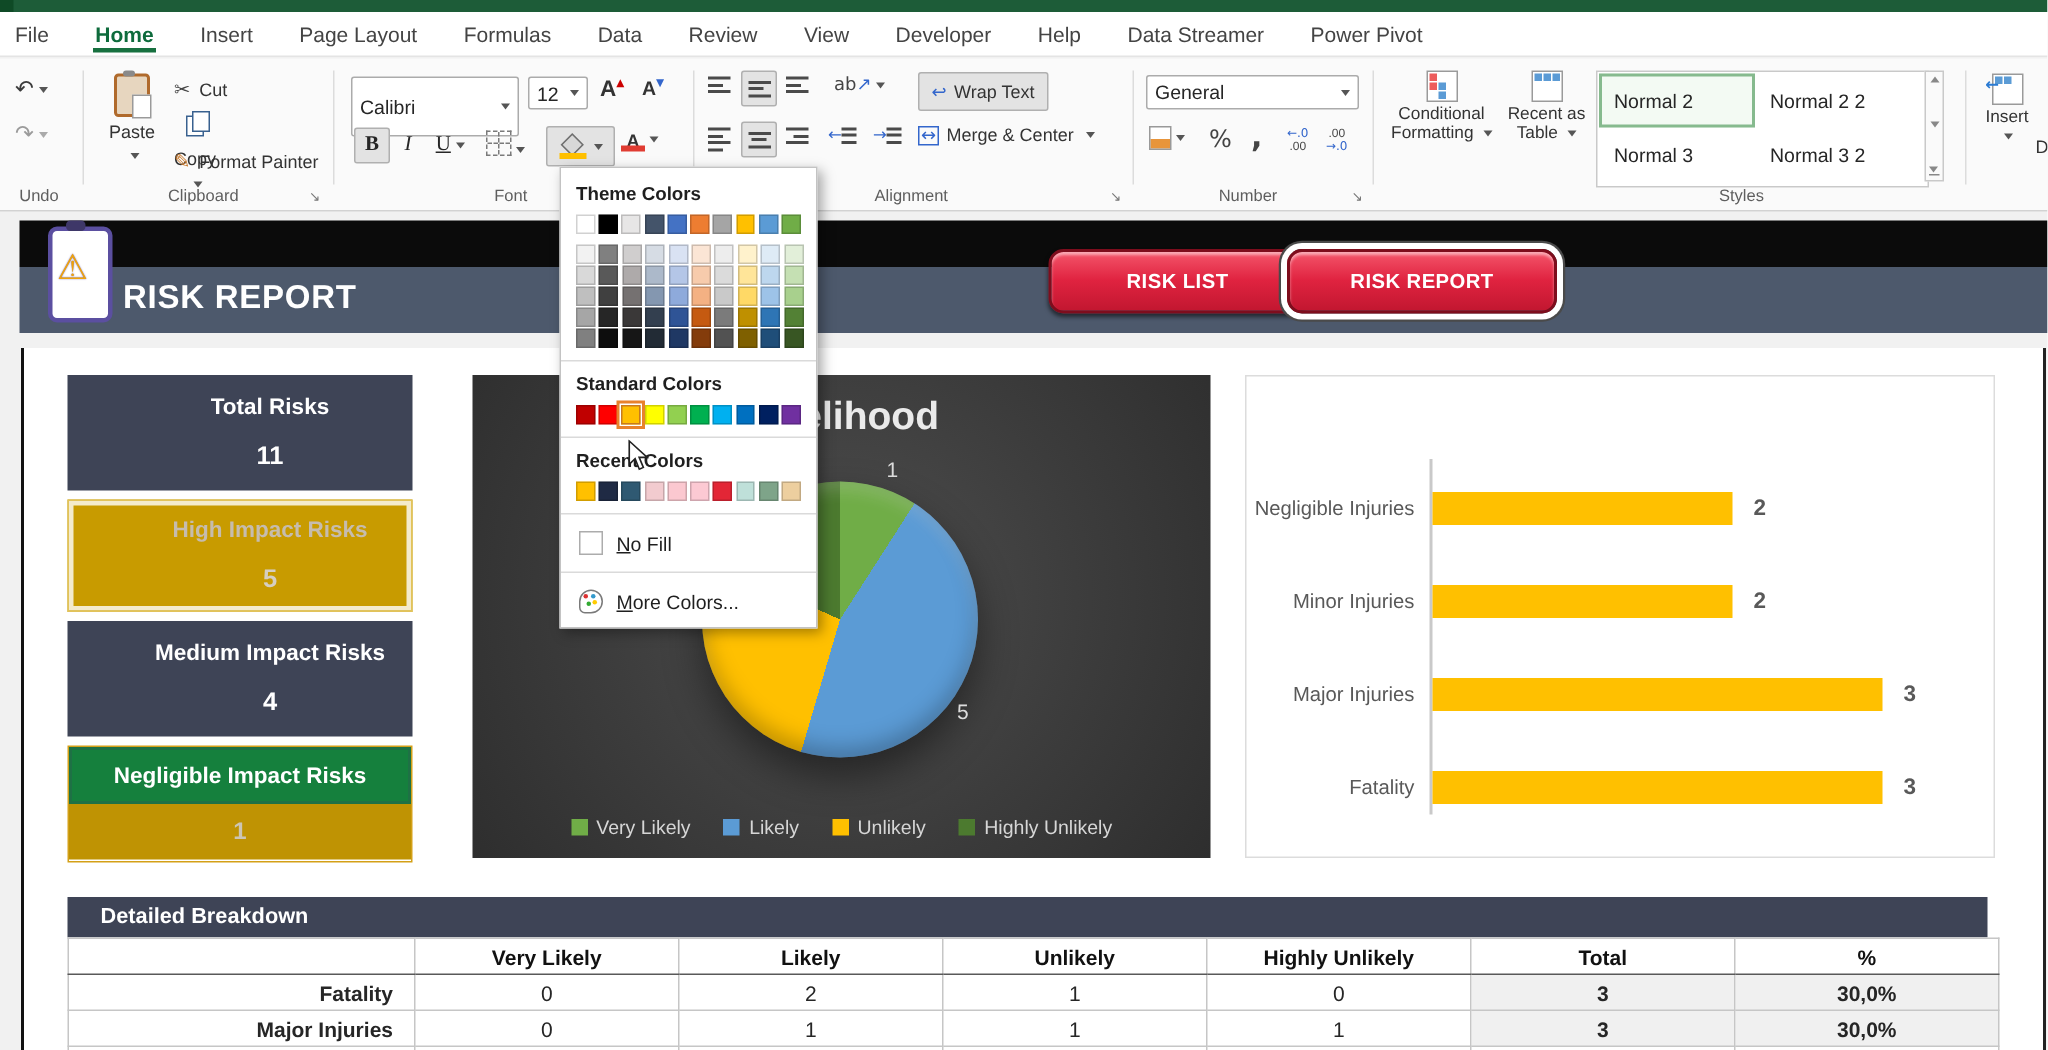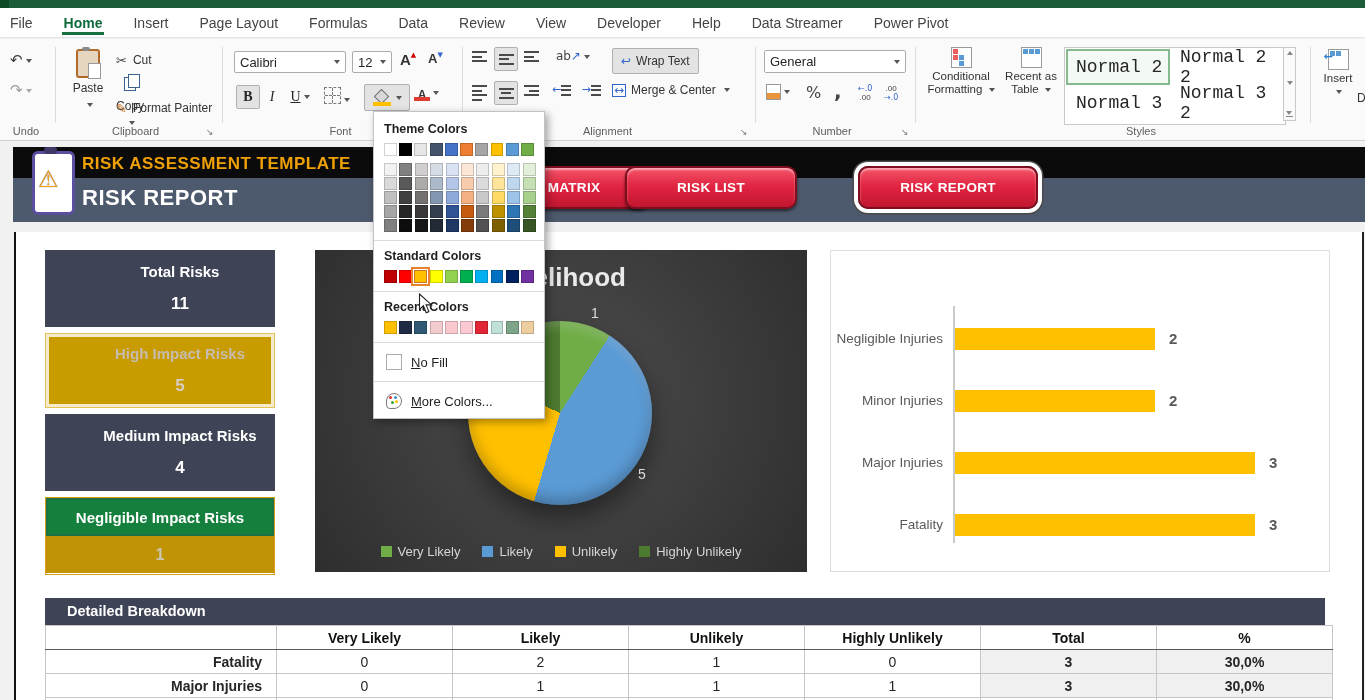--- a/index.html
+++ b/index.html
@@ -49,21 +49,21 @@
   .fcol-ic .A{font-size:12px;font-weight:bold;color:#333;line-height:12px;}
   .fcol-ic .bar{position:absolute;left:0;bottom:0;width:16px;height:4px;background:#E03C32;}
   .dec2{display:flex;flex-direction:column;font-size:8px;line-height:8.5px;color:#444;text-align:center;}
   .cfgrid{display:grid;grid-template-columns:repeat(3,5px);grid-auto-rows:5px;gap:1px;border:1px solid #9a9a9a;padding:1px;background:#fff;}
   .cfgrid b{display:block;}
   .stk{display:flex;flex-direction:column;align-items:center;gap:2px;}
   .stk .txt{font-size:11.5px;color:#333;line-height:13px;text-align:center;}
   
   #stylegal{position:absolute;left:1064px;top:8px;width:218px;height:74px;background:#fff;border:1px solid #C9C9C9;
             display:grid;grid-template-columns:104px 104px;grid-auto-rows:36px;padding:1px;}
-  .style-item{font-size:18px;display:flex;align-items:center;padding-left:8px;border:2px solid transparent;font-family:Liberation Mono, monospace;}
+  .style-item{font-size:13px;display:flex;align-items:center;padding-left:8px;border:2px solid transparent;}
   .style-item.sel{border:2px solid #86BA8E;background:#F3FAF3;}
   #galscroll{position:absolute;left:1283px;top:8px;width:13px;height:74px;border:1px solid #C9C9C9;background:#FAFAFA;
              display:flex;flex-direction:column;align-items:center;justify-content:space-between;padding:3px 0;box-sizing:border-box;}
   .tri-u{width:0;height:0;border-left:3.5px solid transparent;border-right:3.5px solid transparent;border-bottom:4px solid #888;}
   .tri-d{width:0;height:0;border-left:3.5px solid transparent;border-right:3.5px solid transparent;border-top:4px solid #888;}
 
   
   #dropdown{left:373px;top:111px;width:172px;background:#FFFFFF;border:1px solid #C3C3C3;z-index:60;
             box-shadow:3px 3px 8px rgba(0,0,0,.35);padding:7px 10px 6px;box-sizing:border-box;}
   .ddtitle{font-size:12.5px;font-weight:bold;color:#1F1F1F;margin:3px 0 7px;}
@@ -191,21 +191,21 @@
       <span class="chev"></span>
   </div>
   <div class="abs" style="left:116px;top:62px;display:flex;align-items:center;gap:6px;">
     <span class="ricon g" style="color:#C9782A;font-size:13px;">✎</span>
       <span class="rlabel">Format Painter</span>
   </div>
   <div class="glabel" style="left:58px;width:155px;">Clipboard</div>
   <span class="launcher g" style="left:206px;">↘</span>
   <div class="vsep" style="left:222px;"></div>
 
-  <div class="combo abs" style="left:234px;top:12px;width:112px;height:22px;">
+  <div class="combo abs" style="left:234px;top:12px;width:112px;height:40px;">
     <span>Calibri</span>
       <span class="chev"></span>
   </div>
   <div class="combo abs" style="left:352px;top:12px;width:40px;height:22px;">
     <span>12</span>
       <span class="chev"></span>
   </div>
   <div class="abs" style="left:400px;top:12px;font-size:15px;font-weight:bold;color:#333;"><span>A</span><span class="g" style="font-size:7px;vertical-align:top;color:#C00;">▲</span></div>
   <div class="abs" style="left:428px;top:12px;font-size:13px;font-weight:bold;color:#333;"><span>A</span><span class="g" style="font-size:7px;vertical-align:top;color:#36C;">▼</span></div>
   <div class="btnbox pressed abs" style="left:236px;top:46px;width:22px;height:22px;font-weight:bold;font-size:14px;font-family:'Liberation Serif',serif;">
@@ -358,21 +358,21 @@
       <div class="style-item">Normal 3 2</div>
     </div>
   <div id="galscroll">
       <span class="tri-u"></span>
       <span class="tri-d"></span>
       <span>
         <span class="tri-d" style="display:block;"></span>
         <span style="display:block;width:7px;height:1.5px;background:#888;margin-top:1px;"></span>
       </span>
     </div>
-  <div class="glabel" style="left:946px;width:390px;margin-top:16px;">Styles</div>
+  <div class="glabel" style="left:966px;width:390px;margin-top:16px;">Styles</div>
   <div class="vsep" style="left:1310px;"></div>
 
   <div class="stk abs" style="left:1318px;top:10px;width:40px;">
     <span style="position:relative;display:inline-block;">
       <span class="cfgrid">
           <b style="background:#5B9BD5;"></b>
           <b style="background:#5B9BD5;"></b>
           <b></b>
           <b></b>
           <b></b>
@@ -387,24 +387,22 @@
   </div>
   <div class="abs" style="left:1357px;top:52px;font-size:12px;color:#333;"><span>D</span></div>
 </div>
 
 <div id="hdr" class="abs">
   <div class="black"></div>
   <div class="slate"></div>
   <div id="clip-ic">
       <span class="warn g">⚠</span>
     </div>
-  <div class="tpl">RISK ASSESSMENT TEMPLATE</div>
   <div class="rpt">RISK REPORT</div>
-  <div class="navbtn" style="left:485px;width:152px;">MATRIX</div>
-  <div class="navbtn" style="left:612px;width:172px;">RISK LIST</div>
+  <div class="navbtn" style="left:686px;width:172px;">RISK LIST</div>
   <div class="navbtn active" style="left:845px;width:180px;">RISK REPORT</div>
 </div>
 
 <div id="page" class="abs"></div>
 
 <div class="card dark abs" style="top:250px;height:77px;">
   <span class="t">Total Risks</span>
     <span class="v">11</span>
 </div>
 <div class="card gold abs" style="top:333px;height:75px;">

